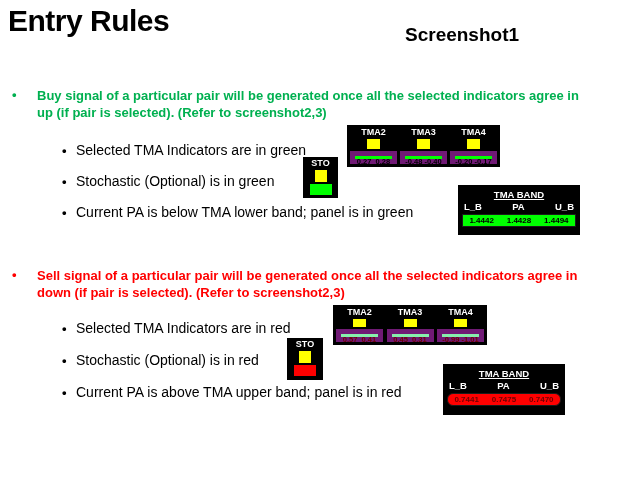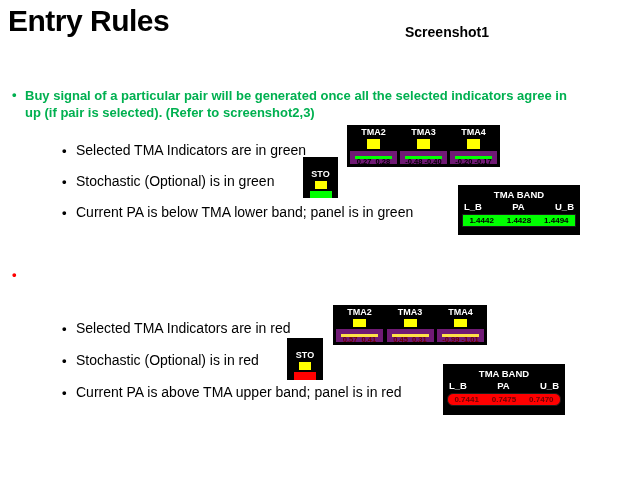--- a/index.html
+++ b/index.html
@@ -9,55 +9,55 @@
     background: #ffffff; overflow: hidden;
     font-family: "Liberation Sans", sans-serif;
   }
   .title {
     position: absolute; left: 8px; top: 4px;
     font-size: 30px; font-weight: bold; color: #000;
     letter-spacing: -0.5px;
   }
   .subtitle {
     position: absolute; left: 405px; top: 24px;
-    font-size: 14px; font-weight: bold; color: #000;
+    font-size: 19px; font-weight: bold; color: #000;
   }
   .bullet-block { position: absolute; left: 12px; width: 622px; }
   .bullet-row { display: flex; }
   .bullet-marker { width: 13px; font-size: 13px; font-weight: bold; flex: none; }
-  .bullet-text { font-size: 13px; font-weight: bold; line-height: 17px; }
+  .bullet-text { font-size: 13px; font-weight: bold; line-height: 17px; margin-left: 12px; }
   .buy-color { color: #00B050; }
   .sell-color { color: #FF0000; }
   .sub-bullet { position: absolute; display: flex; }
   .sub-marker { width: 14px; font-size: 13px; font-weight: bold; color: #000; flex: none; padding-top: 1px; }
   .sub-text { font-size: 14px; font-weight: normal; color: #000; white-space: nowrap; }
 
   
   .panel { position: absolute; background: #000; }
   .tma-panel { display: flex; justify-content: space-between; padding: 2px 3px 3px 3px; }
   .tma-col { display: flex; flex-direction: column; align-items: center; }
   .tma-head { color: #fff; font-size: 9px; font-weight: bold; line-height: 11px; }
   .yellow-sq { width: 13px; height: 13px; background: #FFFF00; margin: 1px 0 2px 0; }
   .val-box {
     width: 47px; height: 13px; border: 5px solid #701a75;
     font-size: 7.5px; font-weight: bold; text-align: center; line-height: 11px;
     white-space: pre;
   }
   .val-green { background: #00FF00; color: #000; }
-  .val-red { background: #fde047; color: #6e0000; }
+  .val-red { background: #86efac; color: #6e0000; }
 
-  .sto-panel { display: flex; flex-direction: column; align-items: center; padding-top: 12px; }
+  .sto-panel { display: flex; flex-direction: column; align-items: center; padding-top: 1px; }
   .sto-label { color: #fff; font-size: 9px; font-weight: bold; line-height: 11px; }
   .sto-sq { width: 12px; height: 12px; background: #FFFF00; margin: 1px 0 2px 0; }
   .sto-bar { width: 22px; height: 11px; }
   .bar-green { background: #00FF00; }
   .bar-red { background: #FF0000; }
 
   .band-panel { padding-top: 4px; }
-  .band-title { text-align: center; color: #fff; font-size: 9.5px; font-weight: bold; line-height: 11px; }
+  .band-title { text-align: center; color: #fff; font-size: 9.5px; font-weight: bold; line-height: 11px; text-decoration: underline; }
   .band-heads { display: flex; padding: 1px 6px 2px 6px; gap: 28px; }
   .band-heads span { flex: 1; text-align: center; color: #fff; font-size: 9.5px; font-weight: bold; line-height: 11px; }
   .band-strip { display: flex; margin: 0 4px; height: 13px; border: 1px solid #1a1a1a; }
   .band-strip span { flex: 1; text-align: center; font-size: 8px; font-weight: bold; line-height: 11px; }
   .strip-green { background: #00FF00; color: #000; }
   .strip-red { background: #FF0000; color: #6e0000; border-radius: 6px; }
 </style>
 </head>
 <body>
 
@@ -123,20 +123,24 @@
     <div class="band-strip strip-green">
       <span>1.4442</span>
       <span>1.4428</span>
       <span>1.4494</span>
     </div>
   </div>
 
   <div class="bullet-block" style="top:267px;">
     <div class="bullet-row">
       <span class="bullet-marker sell-color">•</span>
+      <span class="bullet-text sell-color">
+        <span style="display:block">Sell signal of a particular pair will be generated once all the selected indicators agree in</span>
+        <span style="display:block">down (if pair is selected). (Refer to screenshot2,3)</span>
+      </span>
     </div>
   </div>
 
   <div class="sub-bullet" style="left:62px; top:320px;">
     <span class="sub-marker">•</span>
     <span class="sub-text">Selected TMA Indicators are in red</span>
   </div>
   <div class="sub-bullet" style="left:62px; top:352px;">
     <span class="sub-marker">•</span>
     <span class="sub-text">Stochastic (Optional) is in red</span>

